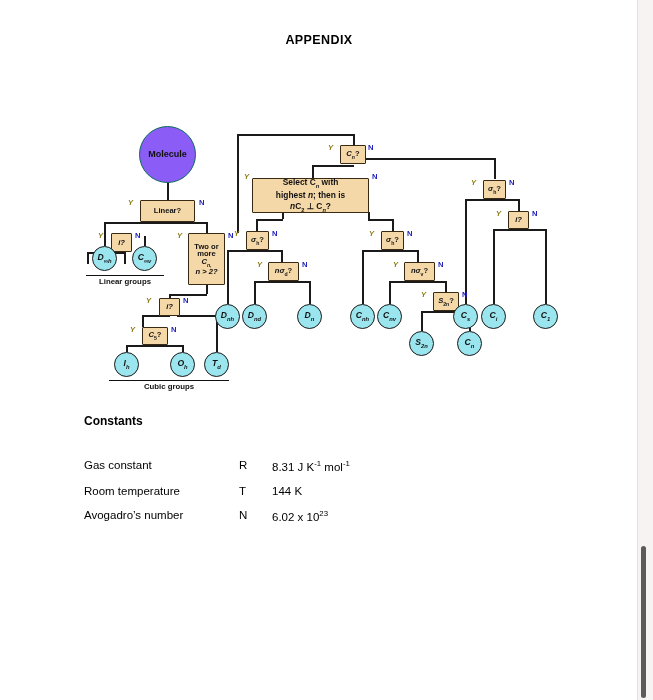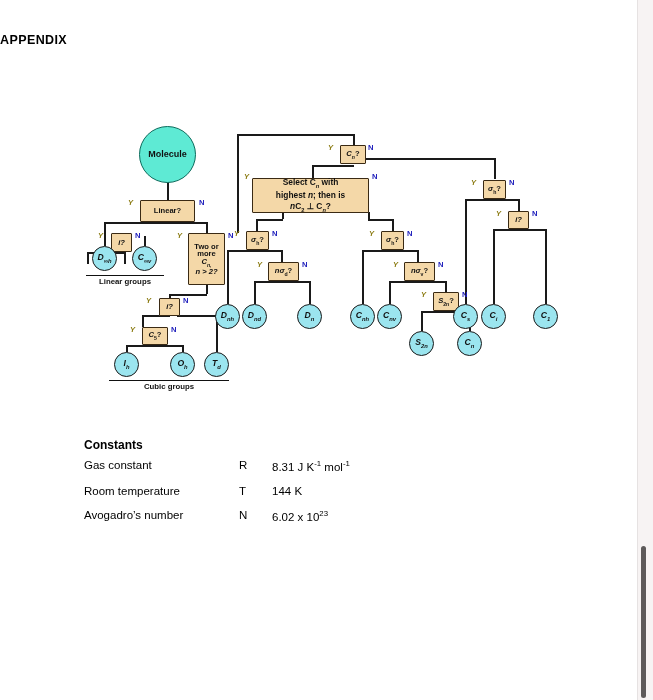--- a/index.html
+++ b/index.html
@@ -22,28 +22,28 @@
     position:absolute; left:638px; top:0; width:15px; height:700px;
     background:#f7f3f3;
   }
   .scroll-thumb{
     position:absolute; left:641px; top:546px; width:5px; height:152px;
     background:#5e5a5a; border-radius:3px;
   }
 
   .appendix-title{
     position:absolute; left:0; top:33px; width:638px;
-    font-size:12.5px; font-weight:bold; color:#000;
+    text-align:center; font-size:12.5px; font-weight:bold; color:#000;
     letter-spacing:0.4px;
   }
   .section-head{
     position:absolute; font-size:12px; font-weight:bold; color:#000;
   }
   #flow-head{left:84px; top:83px;}
-  #constants-head{left:84px; top:414px;margin-top:24px;}
+  #constants-head{left:84px; top:414px;}
 
   
   .const-table{
     position:absolute; left:84px; top:459px;
     border-collapse:collapse; font-size:11.5px; color:#000;
   }
   .const-table td{ padding:0 0 12px 0; vertical-align:top; white-space:nowrap;}
   .c-name{width:155px;}
   .c-sym{width:33px;}
   .c-val{}
@@ -77,21 +77,21 @@
     font-size:8.4px; line-height:1.25; padding:3px 4px;
   }
   .circle{
     background:#9be5ef;
     border:1.6px solid #1a1a1a;
     border-radius:50%;
     font-size:8.6px;
     font-style:italic;
   }
   .circle.start{
-    background:#5eead4;
+    background:#8b5cf6;
     border:1.6px solid #0d6b5c;
     font-style:normal;
     font-size:9px;
     color:#111;
   }
   .yn{
     position:absolute; font-size:7.6px; font-weight:bold; font-style:italic;
   }
   .y{ color:#8a7a10; }
   .n{ color:#1b1bbb; font-style:normal;}

